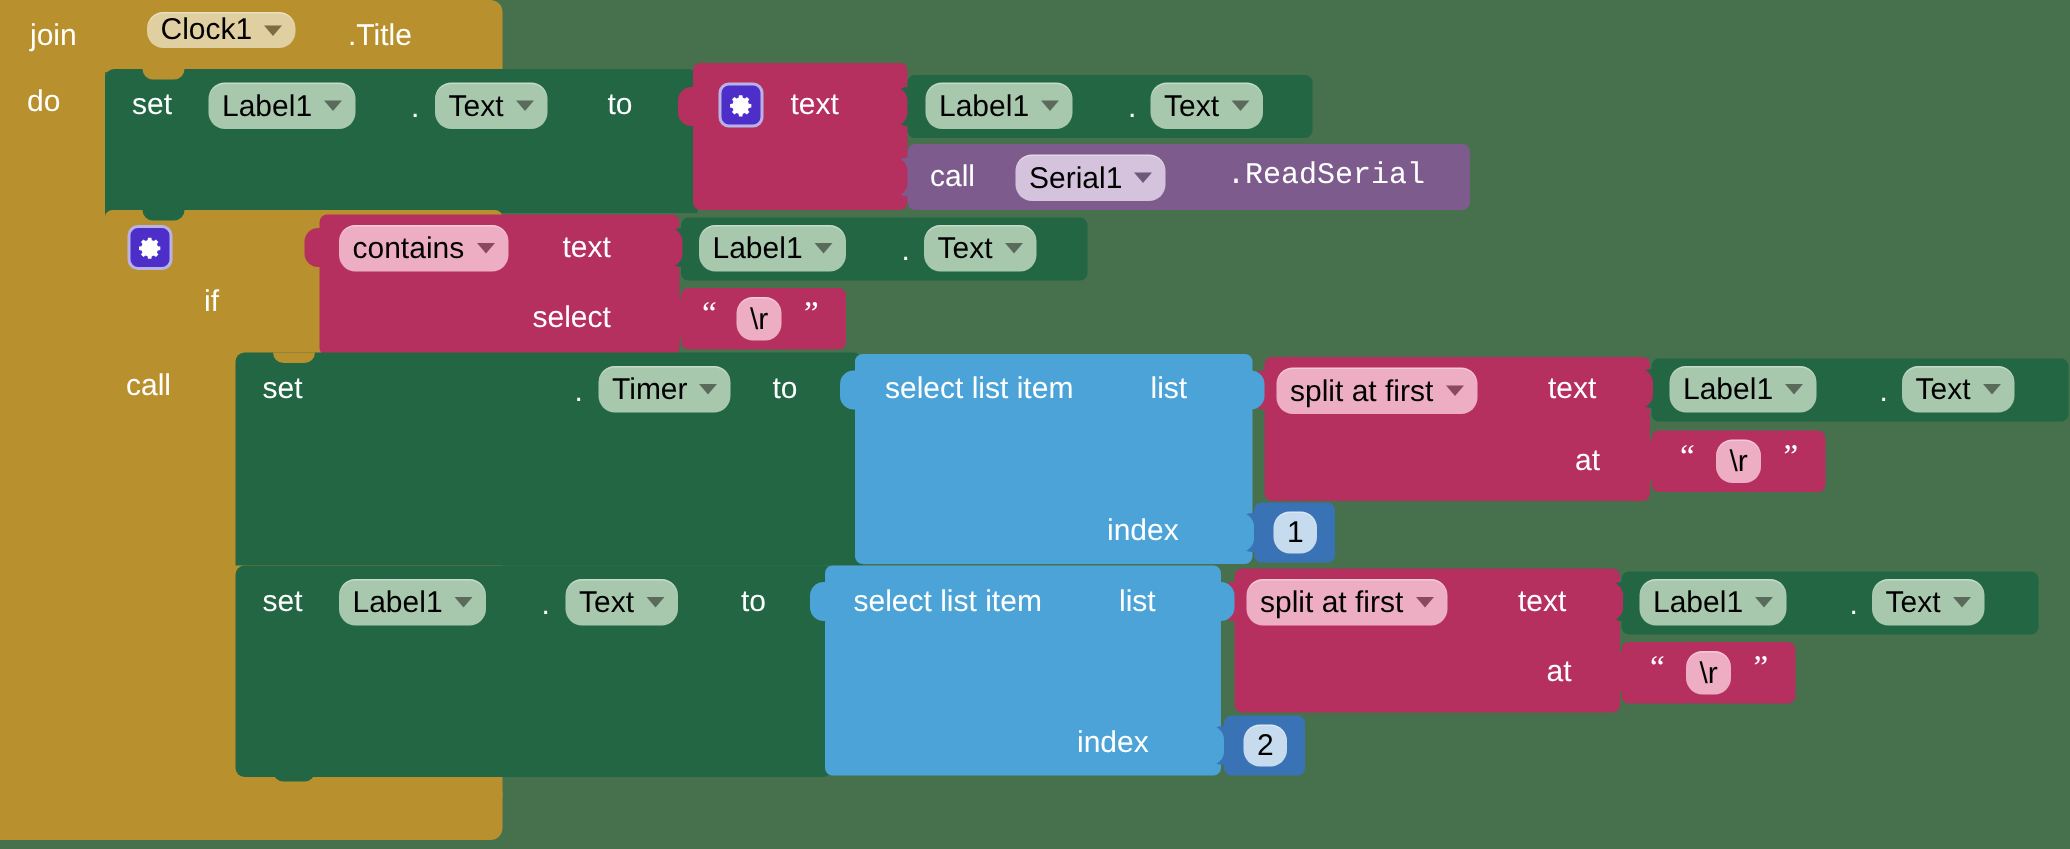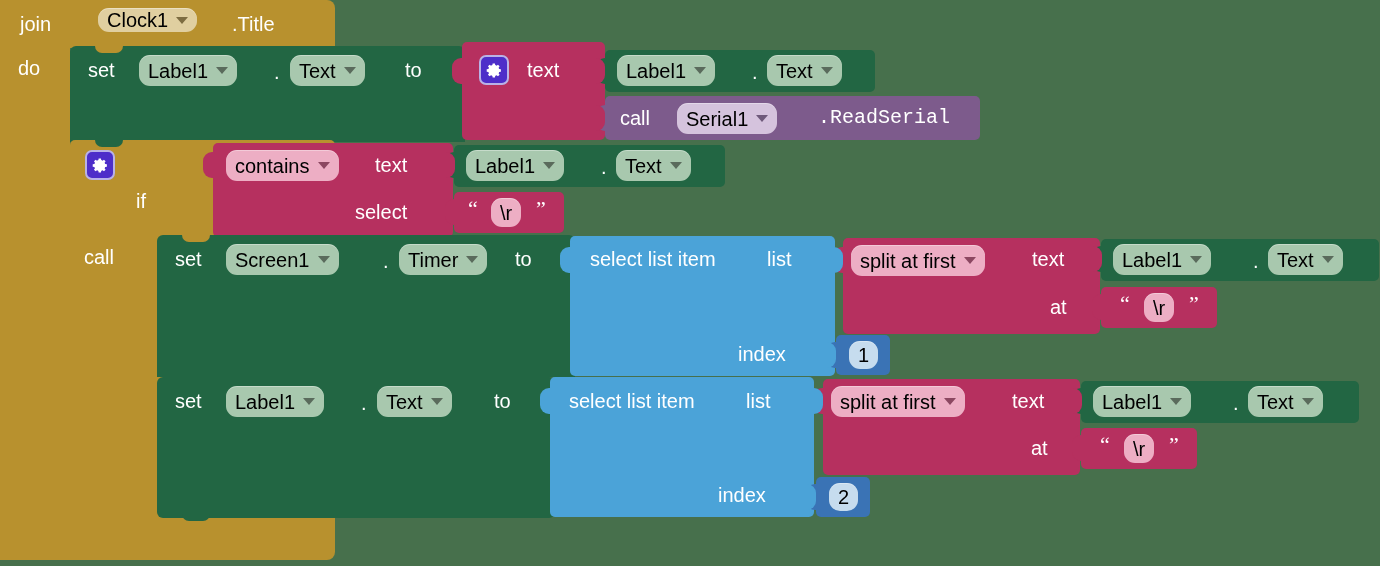--- a/index.html
+++ b/index.html
@@ -176,24 +176,20 @@
   <span class="quote" style="left:468px;top:198px;">“</span>
   <div class="fld fld-pink" style="left:491px;top:198px;height:29px;">
     <span>\r</span>
   </div>
   <span class="quote" style="left:536px;top:198px;">”</span>
 
   <div class="blk green" style="left:157px;top:235px;width:418px;height:142px;border-radius:6px 6px 0 0;"></div>
   <div class="blk gold" style="left:182px;top:235px;width:28px;height:7px;border-radius:0 0 7px 7px;"></div>
 
   <span class="lbl" style="left:175px;top:249px;">set</span>
-  <div class="fld fld-green" style="left:226px;top:244px;height:31px;">
-    <span>Screen1</span>
-    <span class="caret"></span>
-  </div>
   <span class="dot" style="left:383px;top:251px;">.</span>
   <div class="fld fld-green" style="left:399px;top:244px;height:31px;">
     <span>Timer</span>
     <span class="caret"></span>
   </div>
   <span class="lbl" style="left:515px;top:249px;">to</span>
 
   <div class="blk blue" style="left:570px;top:236px;width:265px;height:140px;border-radius:5px;"></div>
   <div class="plug blue" style="left:560px;top:247px;"></div>
   <span class="lbl" style="left:590px;top:249px;">select list item</span>

